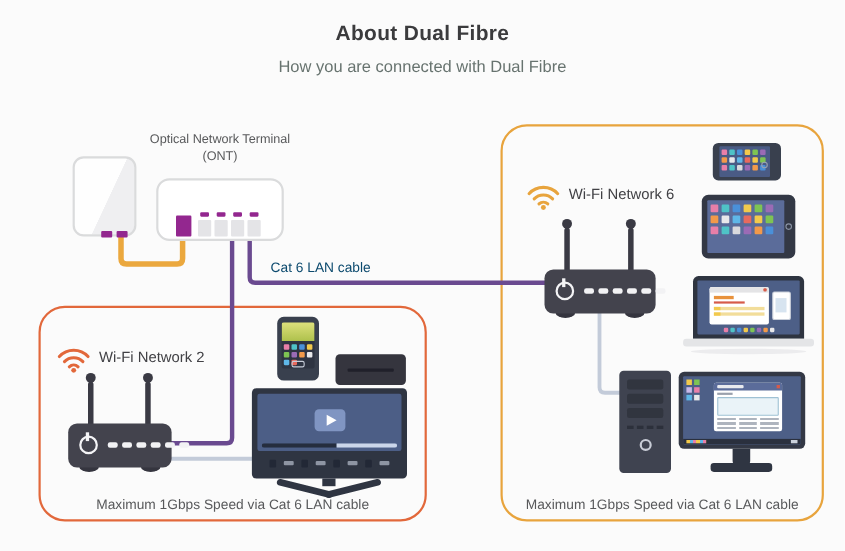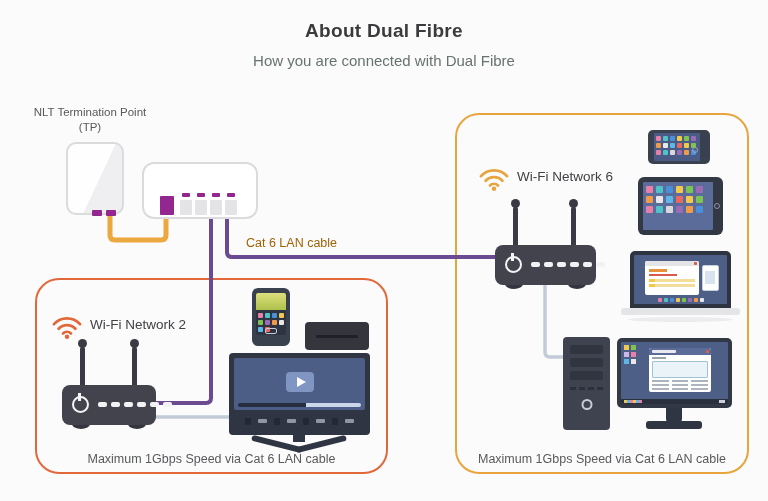--- a/index.html
+++ b/index.html
@@ -7,21 +7,21 @@
           font-family:"Liberation Sans",sans-serif;overflow:hidden;}
   .abs{position:absolute;}
   
   .title{left:0;top:20px;width:768px;text-align:center;font-size:19px;font-weight:bold;
          color:var(--title-text);letter-spacing:.3px;}
   .subtitle{left:0;top:52px;width:768px;text-align:center;font-size:15px;color:var(--subtitle-text);}
   .dev-label{font-size:11.5px;line-height:1.3;color:var(--label-text);text-align:center;}
   .tp-label{left:28px;top:105px;width:124px;}
   .ont-label{left:135px;top:120px;width:130px;}
   .note{left:277px;top:168px;width:118px;font-size:12px;line-height:1.35;color:var(--label-text);}
-  .cable-label{left:246px;top:236px;font-size:12.5px;color:#a16207;}
+  .cable-label{left:246px;top:236px;font-size:12.5px;color:#0c4a6e;}
   .wifi-label{font-size:13.5px;color:#414145;}
   .caption{font-size:12.5px;color:var(--label-text);text-align:center;}
   
   .netbox{border-radius:24px;border:2.5px solid;box-sizing:border-box;background:transparent;}
   .box1{left:35px;top:278px;width:353px;height:196px;border-color:var(--accent-orange);}
   .box2{left:455px;top:113px;width:294px;height:361px;border-color:var(--accent-amber);}
   
   .wifi{width:34px;height:27px;}
   .wifi1{color:var(--accent-orange);}
   .wifi2{color:var(--accent-amber);}
@@ -169,26 +169,26 @@
   <div class="abs netbox box2"></div>
 
   <svg class="abs cables" width="768" height="501">
     <path d="M110 213 L110 235 Q110 240 115 240 L161 240 Q166 240 166 235 L166 213" fill="none" style="stroke:var(--fiber-cable);stroke-width:5"></path>
     <path d="M211 214 L211 398 Q211 403 206 403 L150 403" fill="none" style="stroke:var(--lan-cable-purple);stroke-width:4"></path>
     <path d="M227 214 L227 252 Q227 257 232 257 L497 257" fill="none" style="stroke:var(--lan-cable-purple);stroke-width:4"></path>
     <path d="M155 417 L233 417" fill="none" style="stroke:var(--ethernet-gray);stroke-width:3.5"></path>
     <path d="M545 284 L545 352 Q545 357 550 357 L567 357" fill="none" style="stroke:var(--ethernet-gray);stroke-width:3.5"></path>
   </svg>
 
-  <div class="abs dev-label tp-label">NLT Termination Point (TP)</div>
   <div class="abs tp-dev">
     <span class="tp-port tp-p1"></span>
     <span class="tp-port tp-p2"></span>
   </div>
 
+  <div class="abs dev-label ont-label">Optical Network Terminal (ONT)</div>
   <div class="abs ont-dev">
     <span class="ont-pport"></span>
     <span class="ont-gport gp1"></span>
     <span class="ont-gport gp2"></span>
     <span class="ont-gport gp3"></span>
     <span class="ont-gport gp4"></span>
   </div>
   <div class="abs cable-label">Cat 6 LAN cable</div>
 
   <svg class="abs wifi wifi1" style="left:50px;top:312px" viewBox="0 0 36 29">

